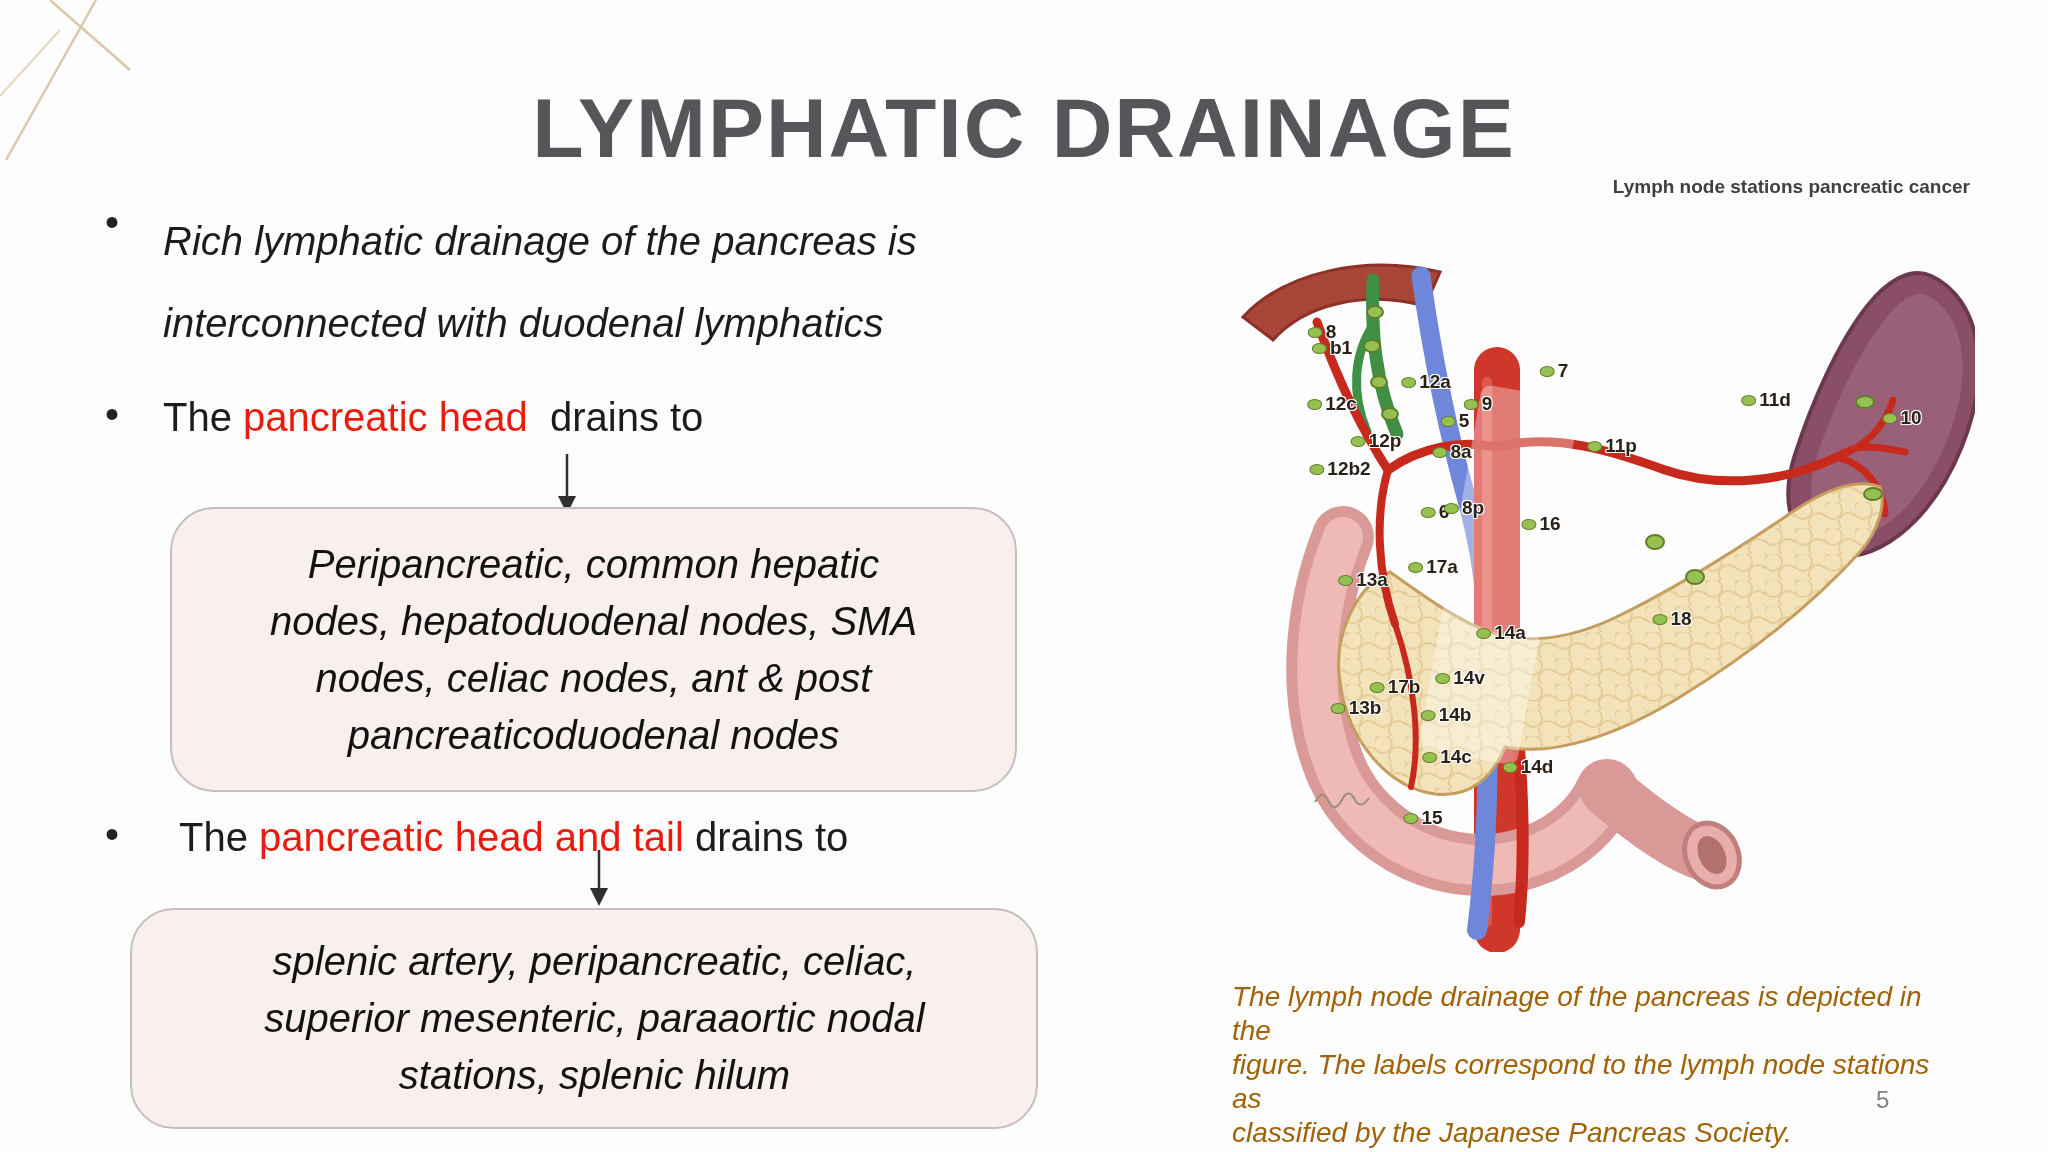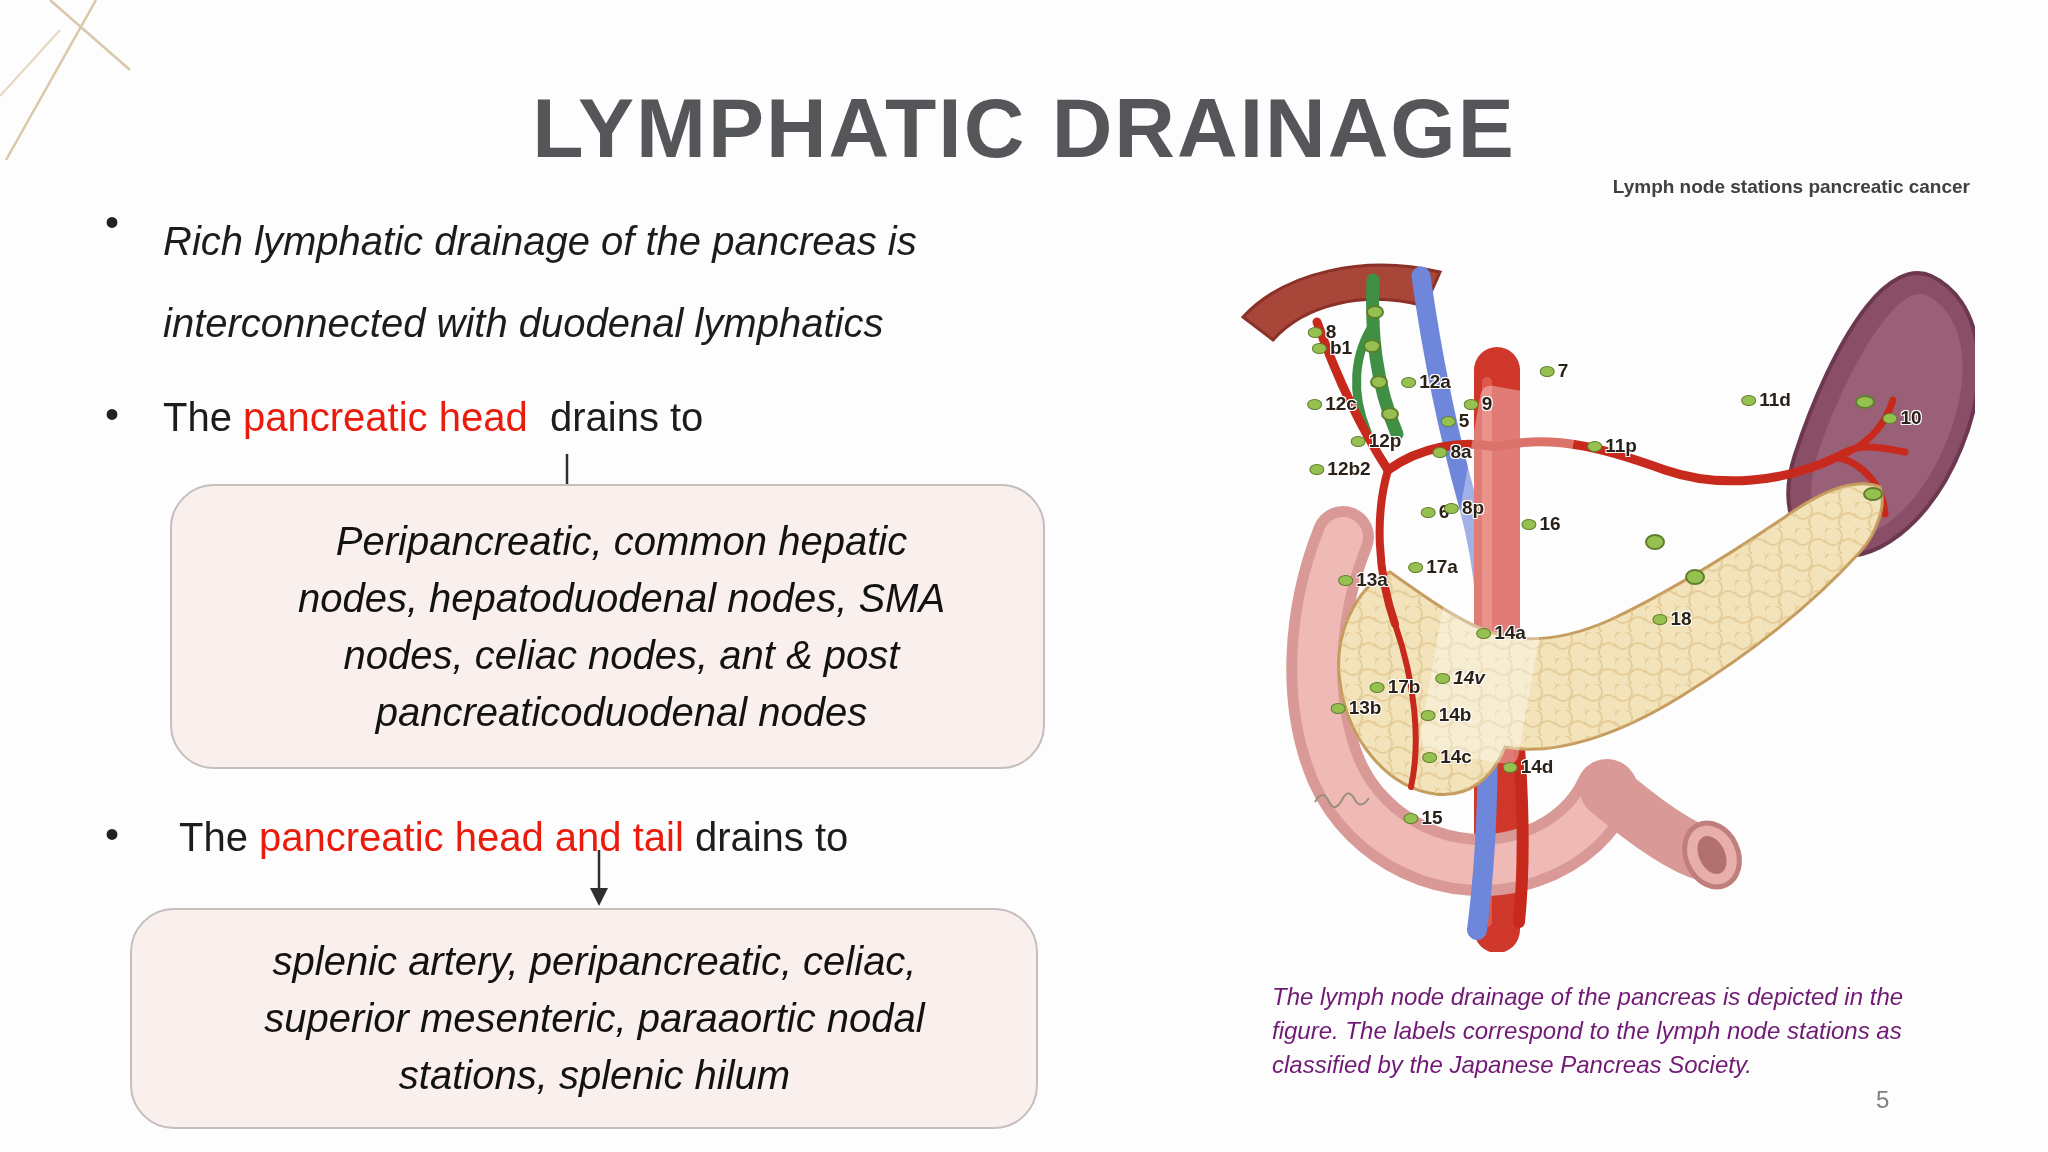--- a/index.html
+++ b/index.html
@@ -37,21 +37,21 @@
 
   .drain-box {
     position: absolute;
     background: #f9efec;
     border: 2px solid #c6bebe;
     border-radius: 44px;
     display: flex; align-items: center; justify-content: center;
     text-align: center;
     font-size: 40px; line-height: 57px; color: #121212;
   }
-  .box1 { left: 170px; top: 484px; width: 843px; height: 281px; padding-left: 28px; }
+  .box1 { left: 170px; top: 507px; width: 843px; height: 281px; }
   .box2 { left: 130px; top: 908px; width: 883px; height: 217px; padding-left: 21px; }
 
   .figure-title {
     position: absolute; left: 1230px; top: 176px; width: 740px;
     text-align: right; font-size: 19px; font-weight: 700; color: #404040;
   }
   .illustration {
     position: absolute; left: 1225px; top: 242px; width: 750px; height: 710px;
   }
   .illustration svg { position: absolute; left: 0; top: 0; }
@@ -63,21 +63,21 @@
   }
   .node-label::before {
     content: ""; display: inline-block;
     width: 13px; height: 9px; margin-right: 3px;
     background: #96c04f; border: 1.5px solid #5f7e2d; border-radius: 50%;
     vertical-align: middle;
   }
 
   .figure-caption {
     position: absolute; left: 1232px; top: 980px; width: 720px;
-    font-size: 24px; line-height: 34px; color: #701a75; margin-left: 40px;
+    font-size: 28px; line-height: 34px; color: #a16207;
   }
   .page-number {
     position: absolute; left: 1876px; top: 1086px;
     font-size: 24px; color: #808080;
   }
 </style>
 </head>
 <body>
 
 <div class="slide">
@@ -207,21 +207,21 @@
         <span class="node-label" style="left: 115px; top: 227px;">12b2</span>
         <span class="node-label" style="left: 210px; top: 270px;">6</span>
         <span class="node-label" style="left: 239px; top: 266px;">8p</span>
         <span class="node-label" style="left: 316px; top: 282px;">16</span>
         <span class="node-label" style="left: 138px; top: 338px;">13a</span>
         <span class="node-label" style="left: 208px; top: 325px;">17a</span>
         <span class="node-label" style="left: 276px; top: 355px; margin-top: 36px;">14a</span>
         <span class="node-label" style="left: 447px; top: 377px;">18</span>
         <span class="node-label" style="left: 170px; top: 445px;">17b</span>
         <span class="node-label" style="left: 131px; top: 466px;">13b</span>
-        <span class="node-label" style="left: 235px; top: 436px; font-style: italic;">14v</span>
+        <span class="node-label" style="left: 235px; top: 436px;">14v</span>
         <span class="node-label" style="left: 221px; top: 473px;">14b</span>
         <span class="node-label" style="left: 222px; top: 515px;">14c</span>
         <span class="node-label" style="left: 303px; top: 525px;">14d</span>
         <span class="node-label" style="left: 198px; top: 576px;">15</span>
       </div>
   </div>
 
   <div class="figure-caption pre-line">The lymph node drainage of the pancreas is depicted in the
 figure. The labels correspond to the lymph node stations as
 classified by the Japanese Pancreas Society.</div>

